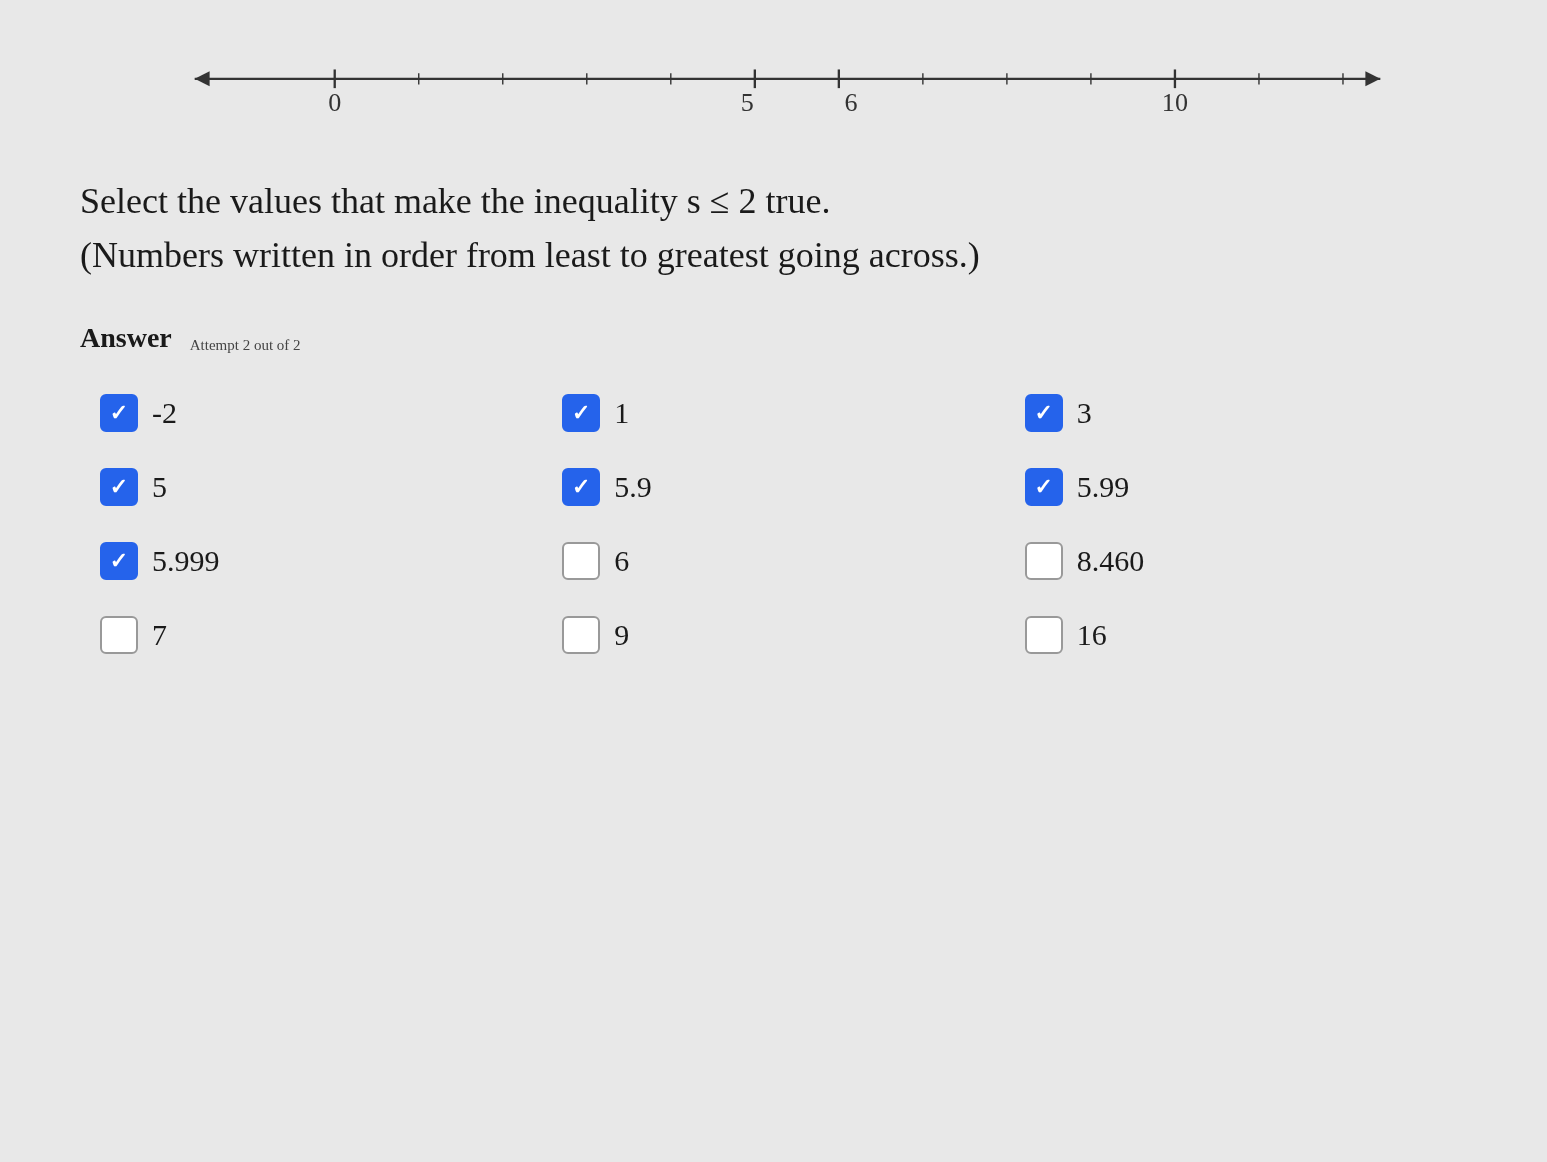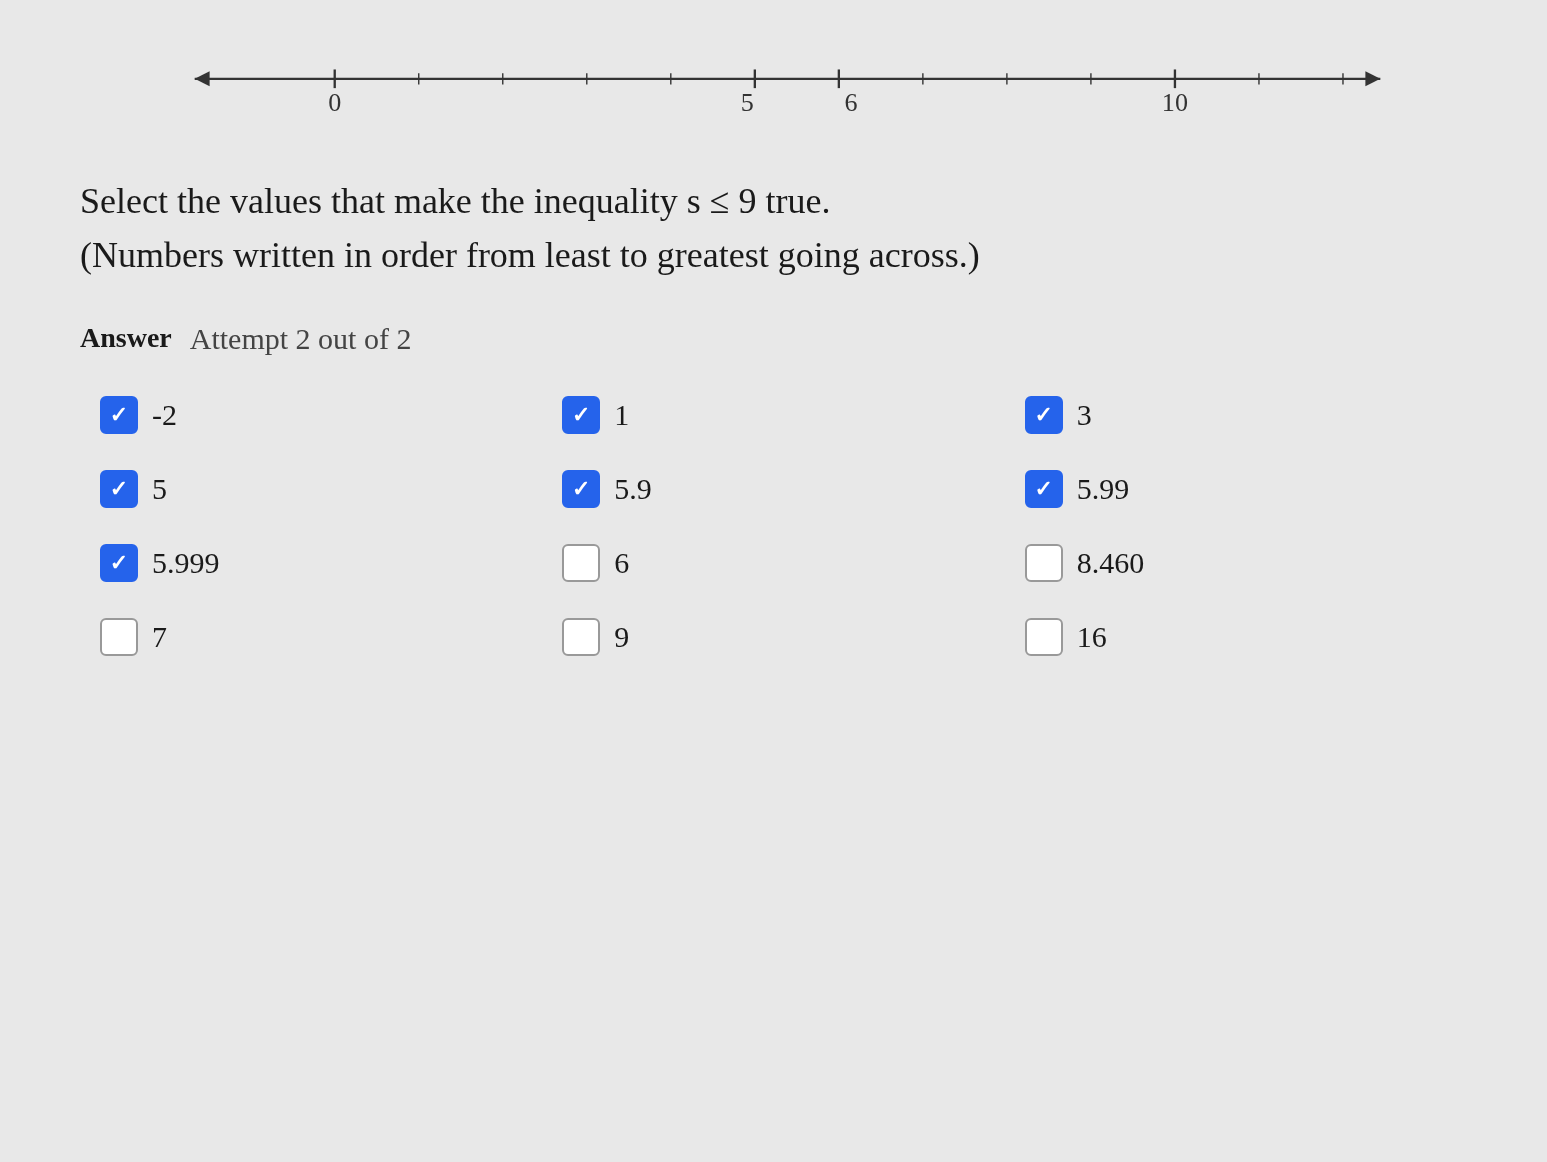--- a/index.html
+++ b/index.html
@@ -26,33 +26,33 @@
 
     .question-text {
       font-size: 36px;
       line-height: 1.5;
       margin-bottom: 40px;
       padding: 0 20px;
     }
 
     .answer-header {
       display: flex;
-      align-items: flex-start;
+      align-items: flex-end;
       gap: 18px;
       margin-bottom: 40px;
       padding: 0 20px;
     }
 
     .answer-label {
       font-size: 28px;
       font-weight: bold;
     }
 
     .attempt-text {
-      font-size: 30px;
+      font-size: 15px;
       color: #444;
     }
 
     .checkbox-grid {
       display: grid;
       grid-template-columns: 1fr 1fr 1fr;
       gap: 36px 40px;
       padding: 0 40px;
       margin-top: 20px;
     }
@@ -133,21 +133,21 @@
 
     <line x1="1130" y1="18" x2="1130" y2="38" stroke="#333" stroke-width="2.5"></line>
     <text x="1130" y="62" text-anchor="middle" font-size="28" font-family="Georgia, serif" fill="#333">10</text>
 
     <line x1="1220" y1="22" x2="1220" y2="34" stroke="#333" stroke-width="1.5"></line>
     <line x1="1310" y1="22" x2="1310" y2="34" stroke="#333" stroke-width="1.5"></line>
   </svg>
 </div>
 
 <div class="question-text">
-  <div>Select the values that make the inequality s ≤ 9 true.</div>
+  <div>Select the values that make the inequality s ≤ 2 true.</div>
   <div>(Numbers written in order from least to greatest going across.)</div>
 </div>
 
 <div class="answer-header">
   <span class="answer-label">Answer</span>
   <span class="attempt-text">Attempt 2 out of 2</span>
 </div>
 
 <div class="checkbox-grid" id="checkbox-grid">
 <div class="checkbox-item">

